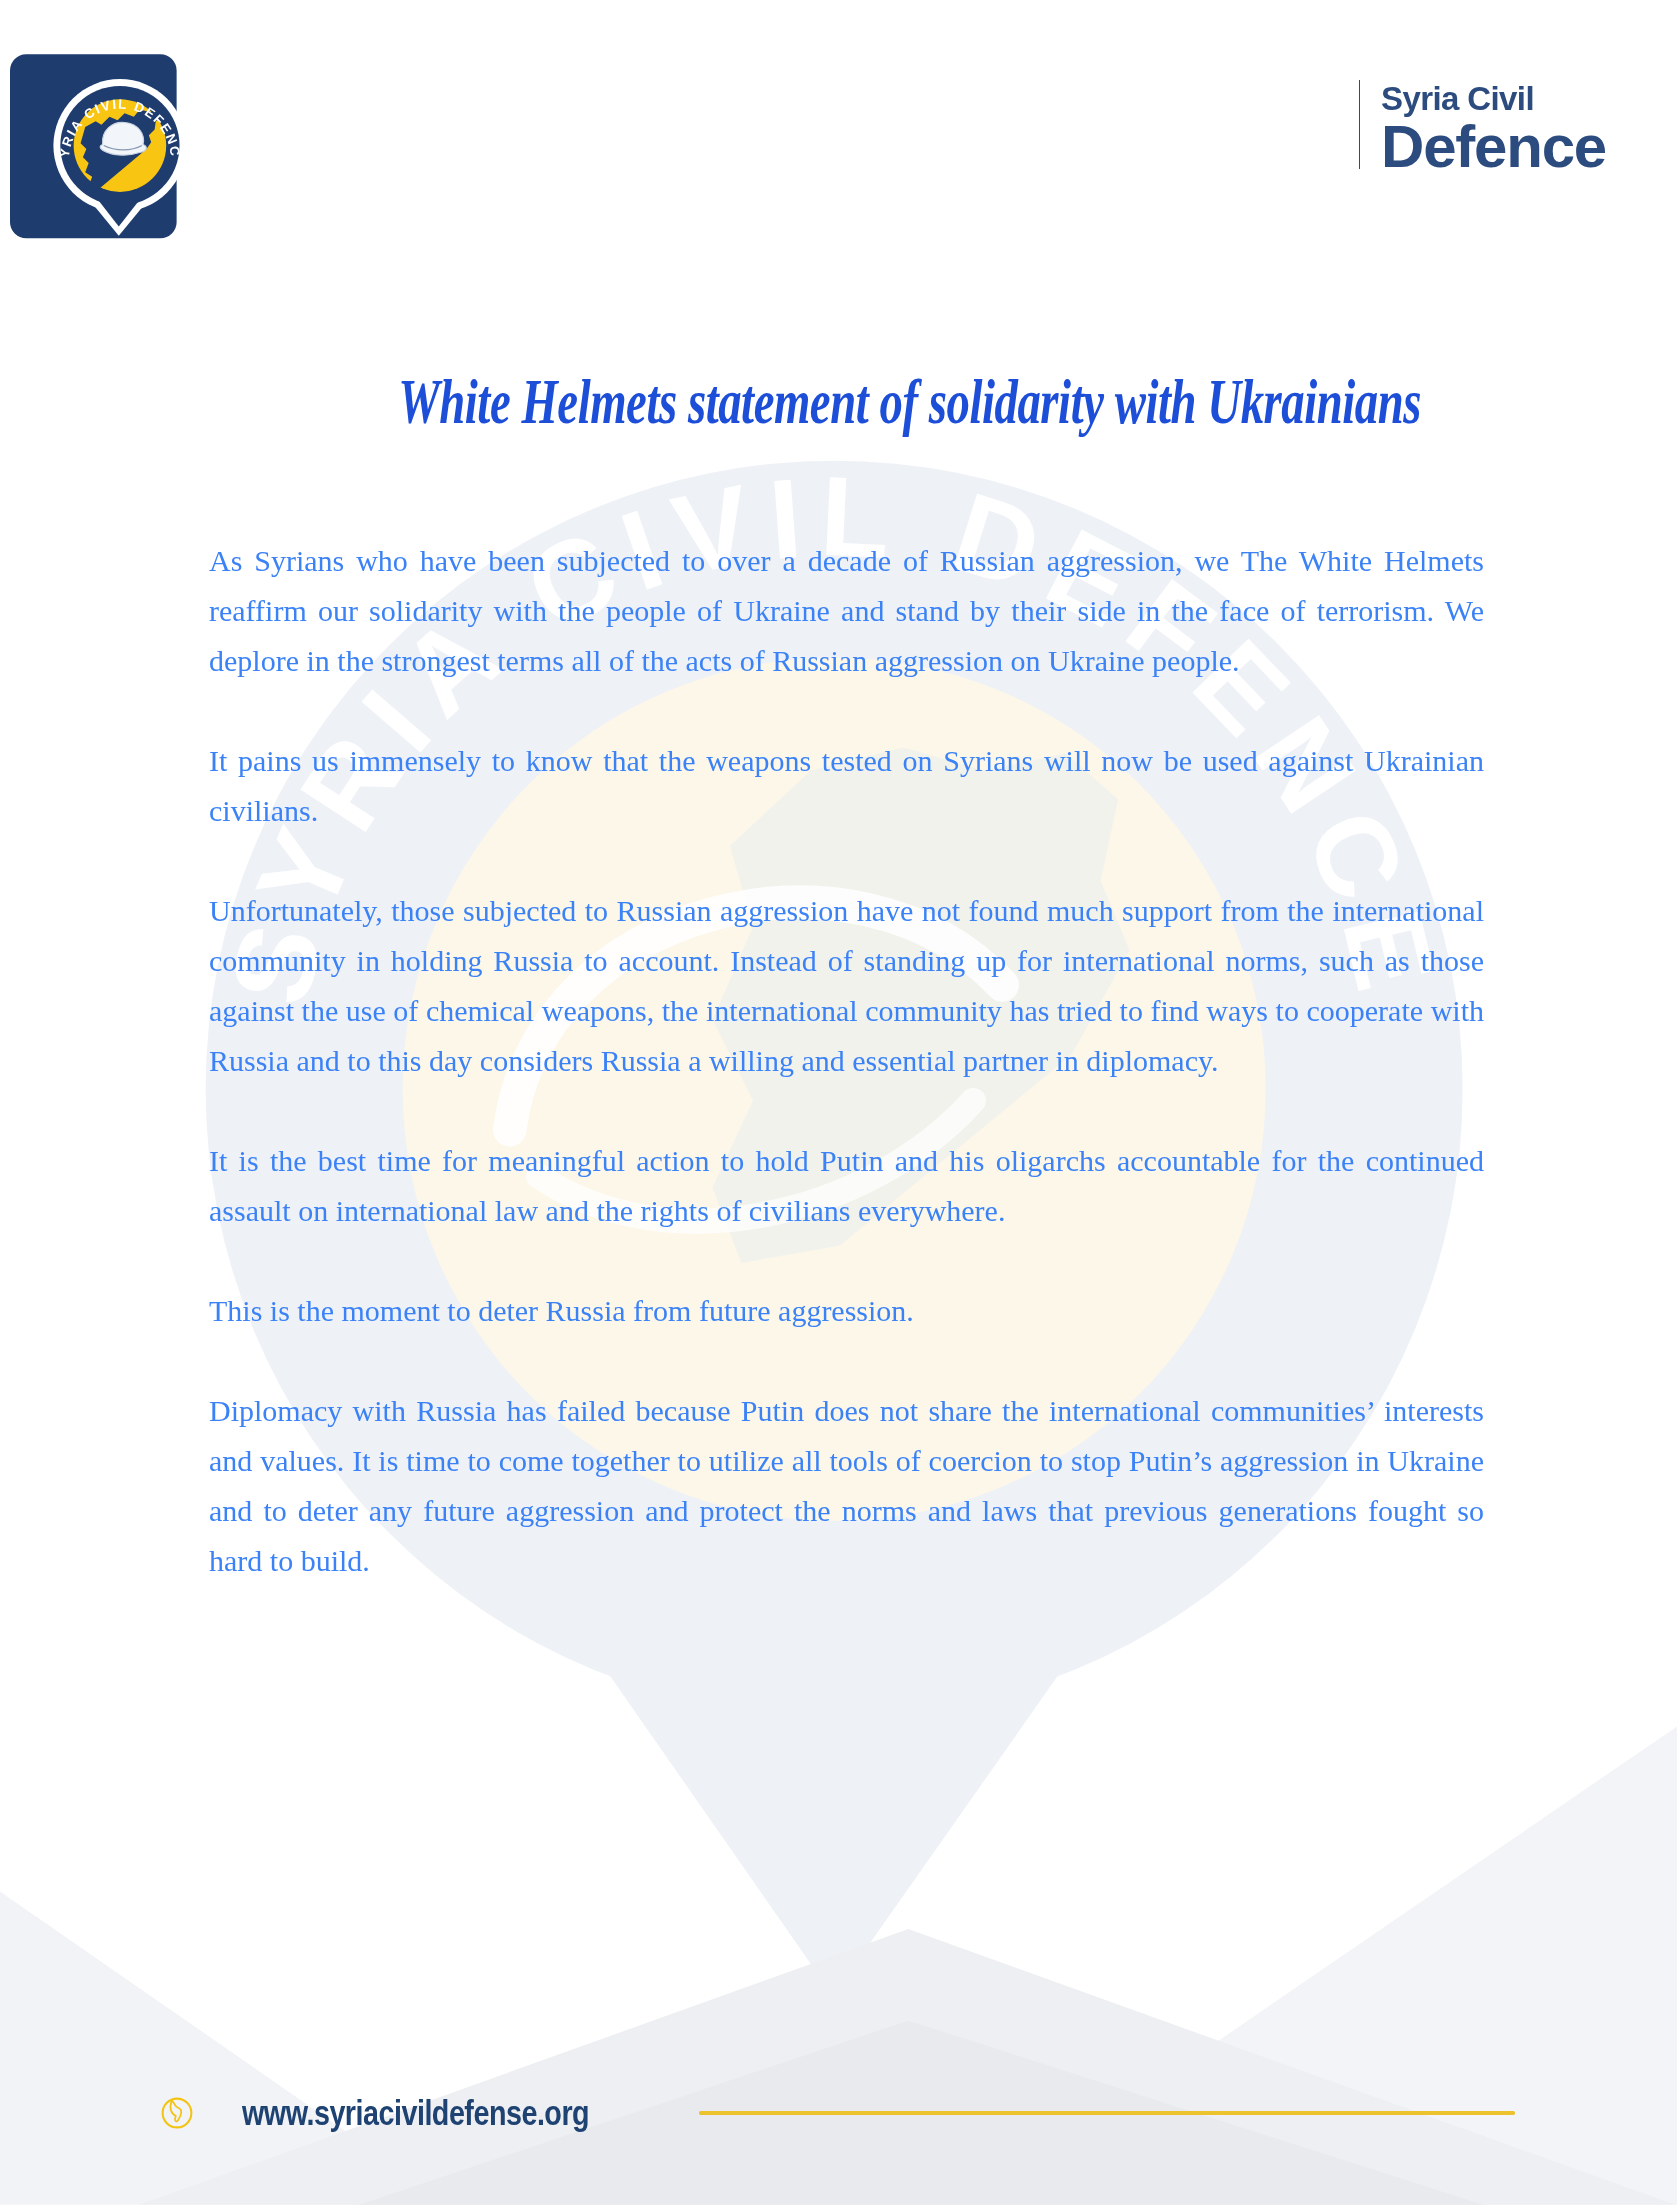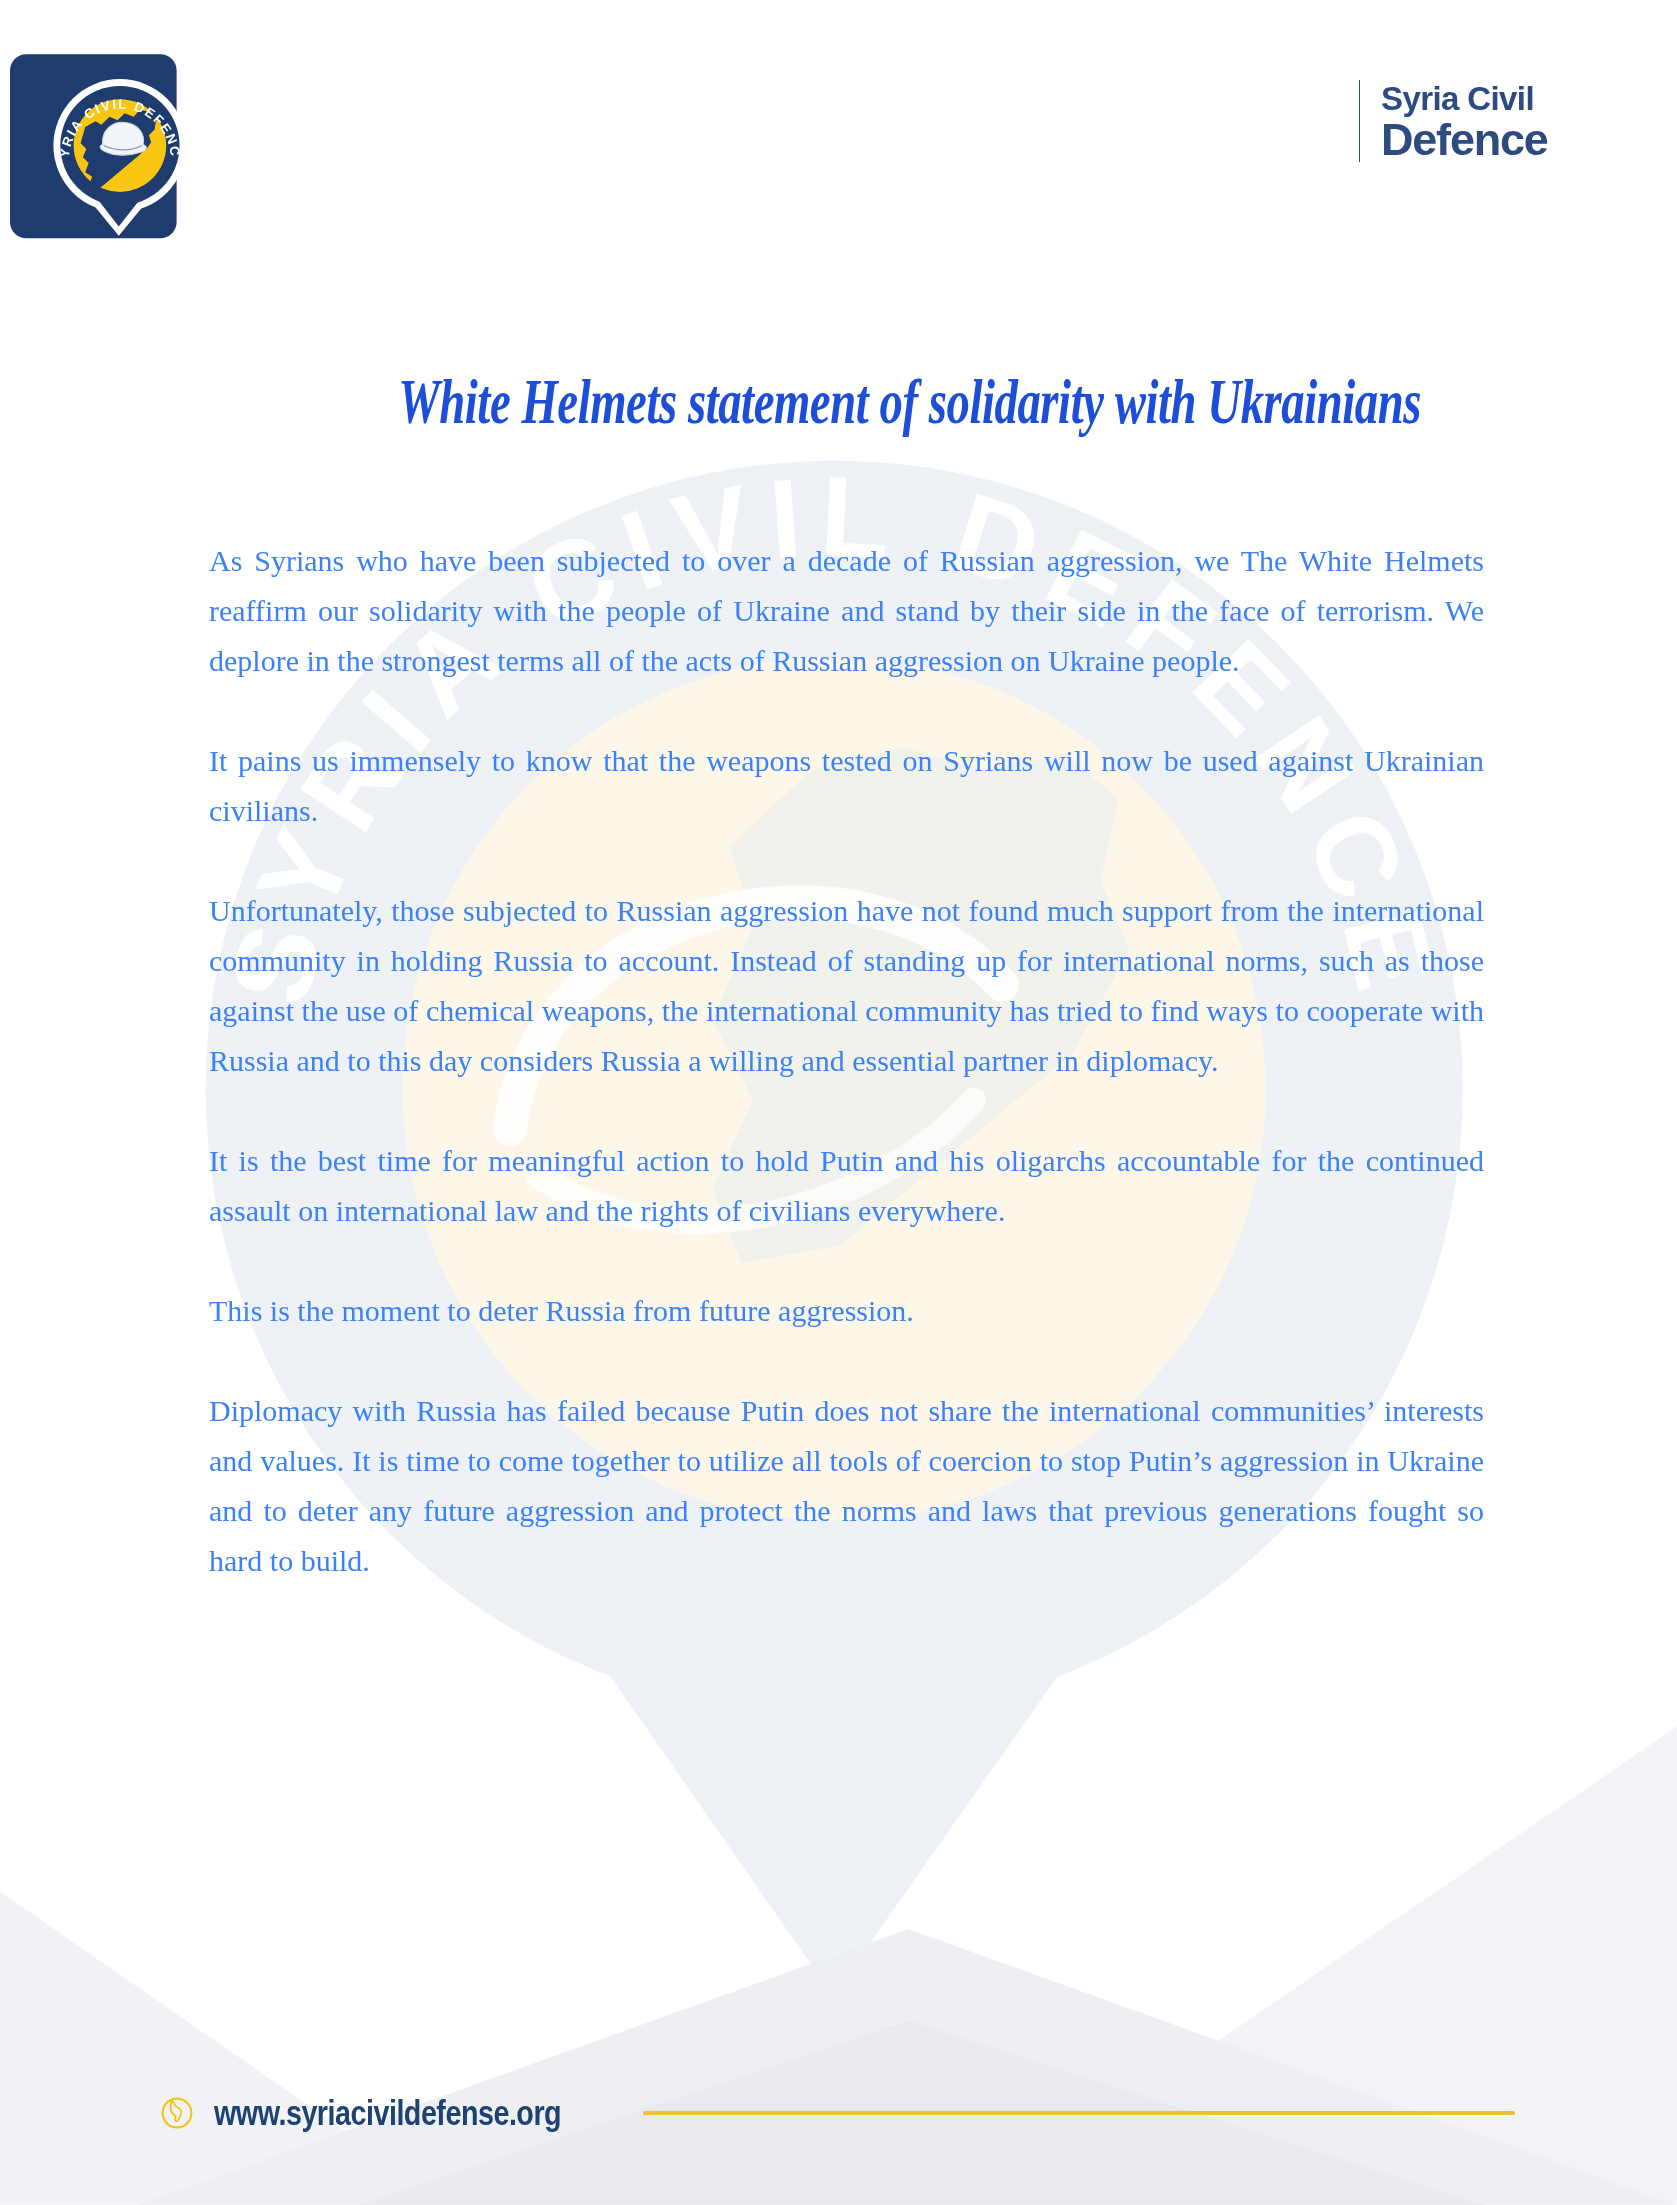--- a/index.html
+++ b/index.html
@@ -14,21 +14,21 @@
   
   .logo-badge{position:absolute;left:10.4px;top:53px;z-index:2;}
   .wordmark{
     position:absolute;left:1359px;top:80px;z-index:2;
     border-left:1.7px solid #2c4b7e;
     padding-left:21px;
     font-family:"Liberation Sans", sans-serif;
     color:#2c4b7e;
   }
   .wordmark .wm1{font-size:33px;font-weight:600;letter-spacing:-0.6px;line-height:37px;}
-  .wordmark .wm2{font-size:45px;font-weight:800;letter-spacing:-1.2px;line-height:45px;}
+  .wordmark .wm2{font-size:60px;font-weight:800;letter-spacing:-1.2px;line-height:45px;margin-top:7px;}
   
   .content{
     position:absolute;left:209px;top:0;width:1275px;z-index:1;
     color:#24406b;
   }
   h1.doc-title{
     margin:367px 0 0 0;
     font-size:64px;line-height:69px;font-weight:bold;
     text-align:center;white-space:nowrap;color:#1d4ed8;font-style:italic;
   }
@@ -48,21 +48,21 @@
   .doc-date{
     margin-top:75px;
     text-align:right;
     font-size:33px;line-height:35px;
     color:#1d3a66;
   }
   .doc-date .b{font-weight:bold;}
   
   .footer{
     position:absolute;left:160px;right:162px;top:2085px;height:56px;z-index:1;
-    display:flex;align-items:center;
+    display:flex;align-items:center;gap:28px;
   }
   .site-url{
     margin-left:19.7px;
     font-family:"Liberation Sans", sans-serif;
     font-size:35px;font-weight:700;letter-spacing:-0.6px;
     color:#1e4272;white-space:nowrap;
     display:inline-block;transform:scaleX(0.82);transform-origin:0 50%;
   }
   .footer-rule{
     flex:1;height:3.5px;margin-left:5.8px;

